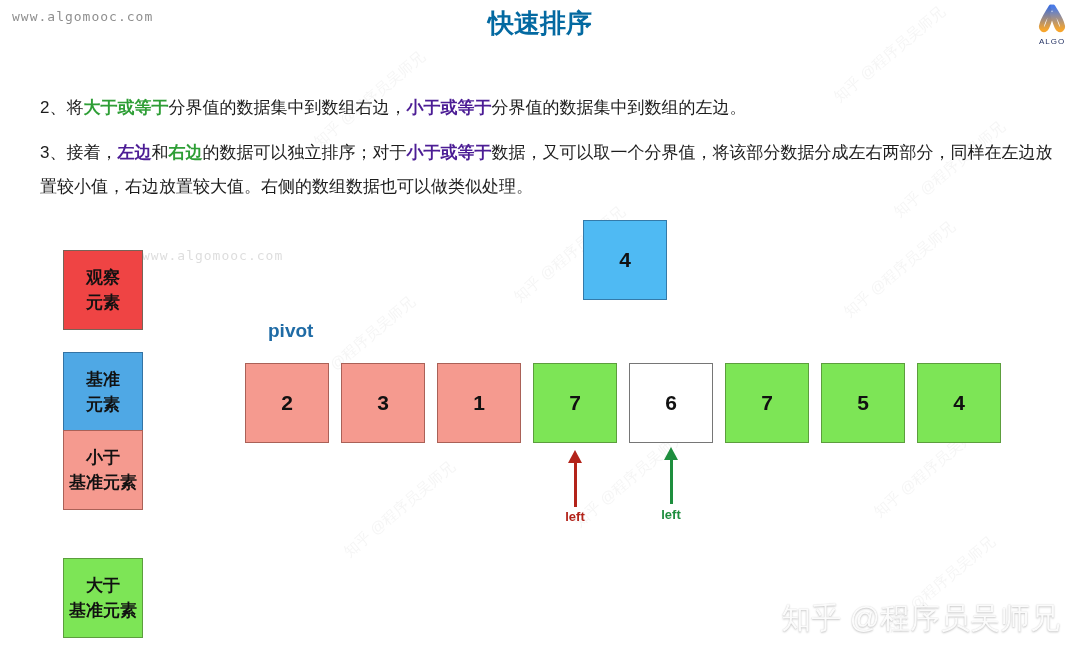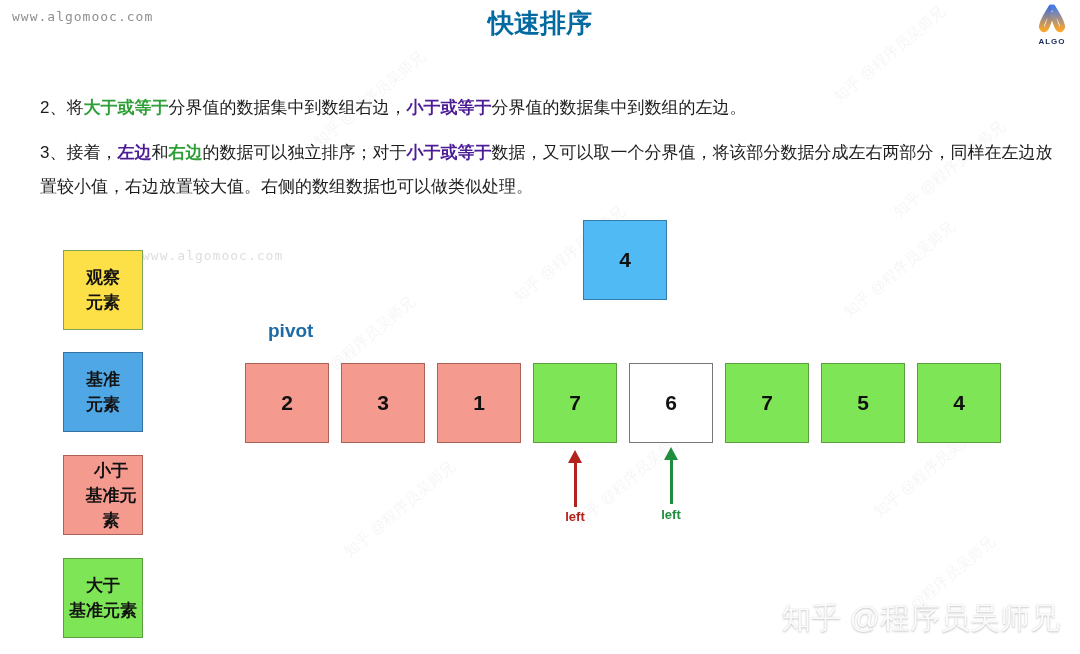--- a/index.html
+++ b/index.html
@@ -12,40 +12,40 @@
   .site-url {
     position:absolute; top:9px; left:12px;
     font-family:"DejaVu Sans Mono", monospace;
     font-size:13px; letter-spacing:1px; color:#8f8f8f;
   }
   .page-title {
     position:absolute; top:6px; left:0; width:100%;
     text-align:center; font-size:26px; font-weight:bold; color:#0369a1;
   }
   .logo { position:absolute; top:4px; right:8px; width:40px; text-align:center; }
-  .logo-label { font-size:8px; font-weight:bold; color:#1b2a5e; letter-spacing:1px; margin-top:-1px; }
+  .logo-label { font-size:8px; font-weight:normal; color:#1b2a5e; letter-spacing:1px; margin-top:-1px; }
   
   .step {
     position:absolute; left:40px; width:1028px;
     font-size:17px; line-height:34px; color:#1c1c1c;
   }
   .c-blue  { color:#1f6ba5; font-weight:bold; }
   .c-green { color:#2e9e36; font-weight:bold; }
   .c-red   { color:#4c1d95; font-weight:bold; }
   
   .box {
     position:absolute; width:84px; height:80px;
     border:1px solid rgba(45,45,45,0.55);
     display:flex; align-items:center; justify-content:center;
     font-weight:bold; font-size:21px; color:#111;
   }
   .box.less     { background:#F59A8F; border-color:rgba(120,60,50,0.6); }
   .box.greater  { background:#7DE556; border-color:rgba(70,110,45,0.6); }
   .box.plain    { background:#ffffff; border-color:rgba(60,60,60,0.7); }
-  .box.observe  { background:#fde047; border-color:rgba(40,120,100,0.6); }
+  .box.observe  { background:#ef4444; border-color:rgba(40,120,100,0.6); }
   .box.pivotbox { background:#4FA8E5; border-color:rgba(35,80,120,0.6);align-items:center; }
   .box.floating { background:#4FBAF3; border-color:rgba(35,80,120,0.6); }
   .legend-box { width:80px; height:80px; left:63px; flex-direction:column; font-size:17px; line-height:25px; }
   .legend-box span { display:block; text-align:center; }
   
   .pivot-label {
     position:absolute; left:268px; top:320px;
     font-size:19px; font-weight:bold; color:#1f6ba5;
   }
   .arrow { position:absolute; display:flex; flex-direction:column; align-items:center; transform:translateX(-50%); }
@@ -121,21 +121,21 @@
   <div class="url-faint">www.algomooc.com</div>
 
   <div class="box observe legend-box" style="top:250px;">
     <span>观察</span>
     <span>元素</span>
   </div>
   <div class="box pivotbox legend-box" style="top:352px;">
     <span>基准</span>
     <span>元素</span>
   </div>
-  <div class="box less legend-box" style="top:455px;padding-left:16px;">
+  <div class="box less legend-box" style="top:430px;">
     <span>小于</span>
     <span>基准元素</span>
   </div>
   <div class="box greater legend-box" style="top:558px;">
     <span>大于</span>
     <span>基准元素</span>
   </div>
 
   <div class="box floating" style="left:583px; top:220px;">4</div>
 

